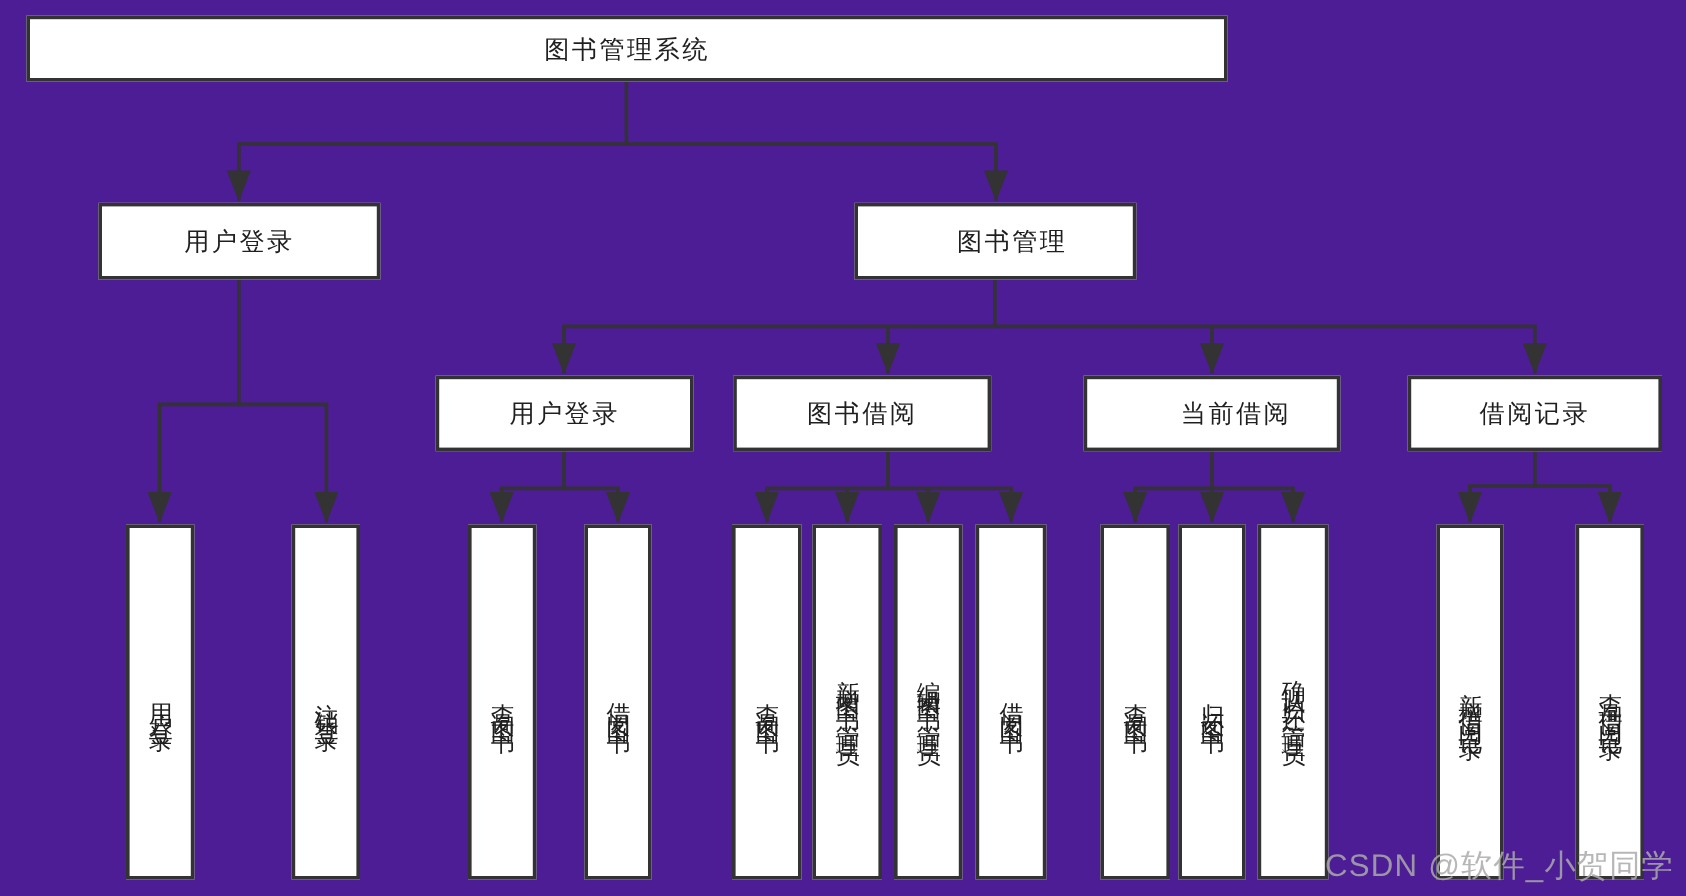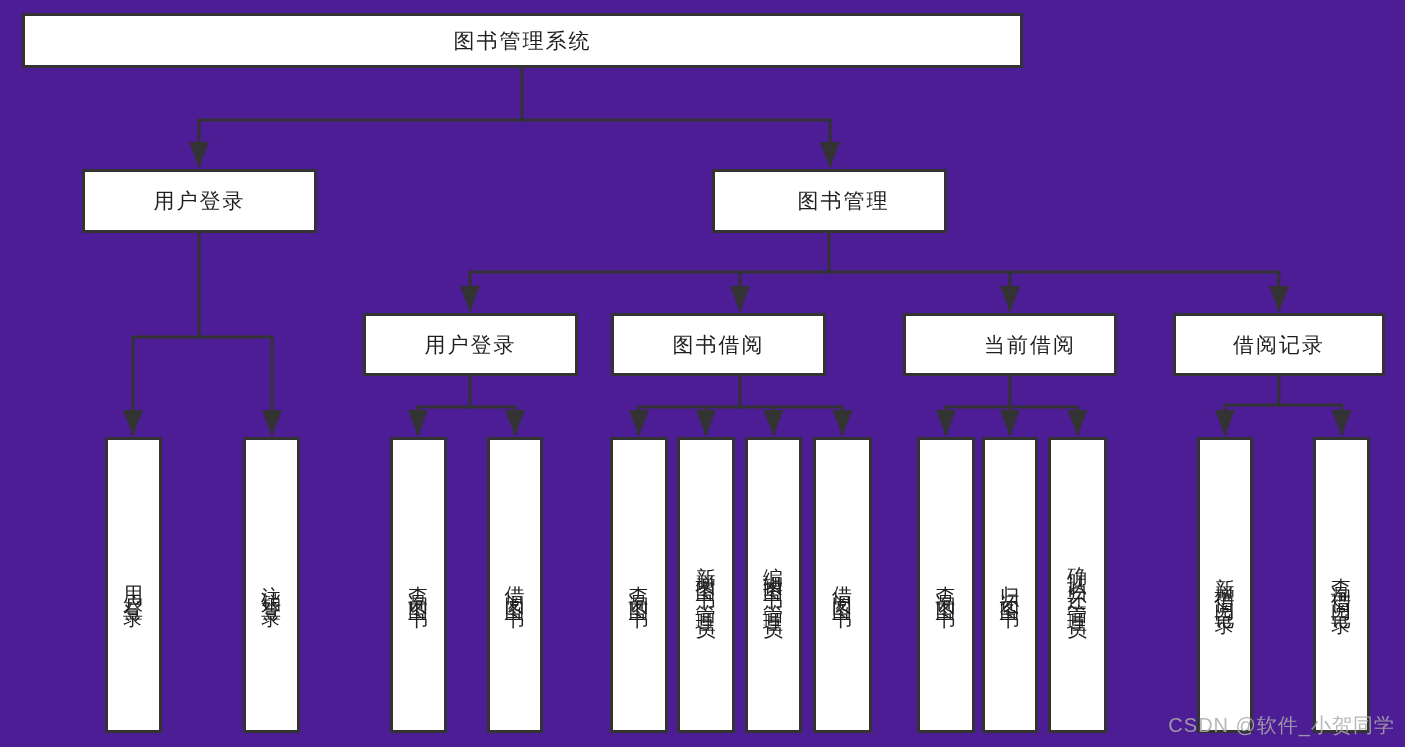--- a/index.html
+++ b/index.html
@@ -50,21 +50,21 @@
   .n-c7  { left:745px;  width:57px; }
   .n-c8  { left:813px;  width:59px; }
   .n-c9  { left:917px;  width:58px; }
   .n-c10 { left:982px;  width:56px; }
   .n-c11 { left:1048px; width:59px; }
   .n-c12 { left:1197px; width:56px; }
   .n-c13 { left:1313px; width:57px; }
   .watermark {
     position:absolute;
     right:10px; bottom:8px;
-    font-size:20px;
+    font-size:26px;
     color:#ababab;
     opacity:0.85;
     letter-spacing:1px;
     z-index:6;
   }
 </style>
 </head>
 <body>
 
 <div class="stage">

